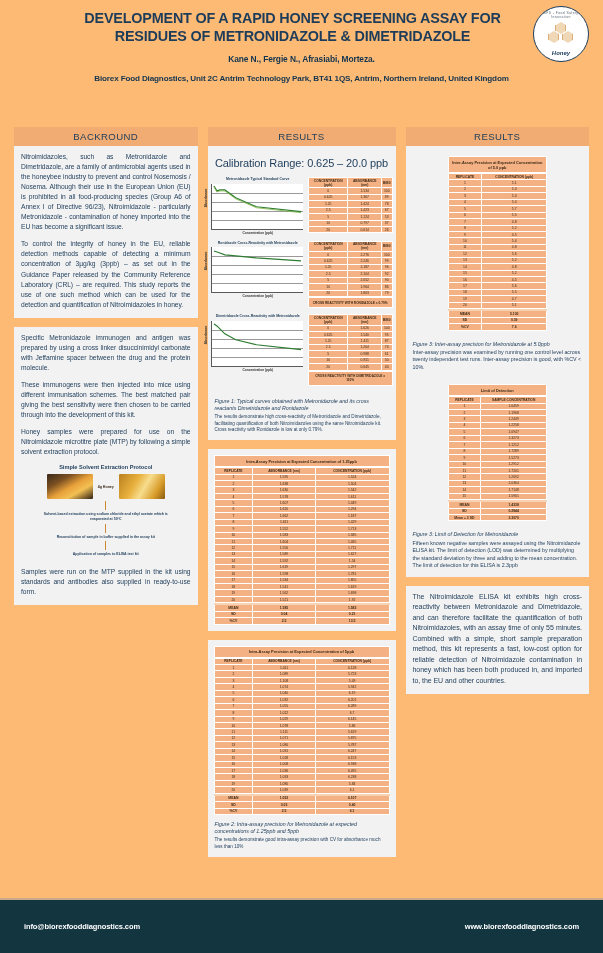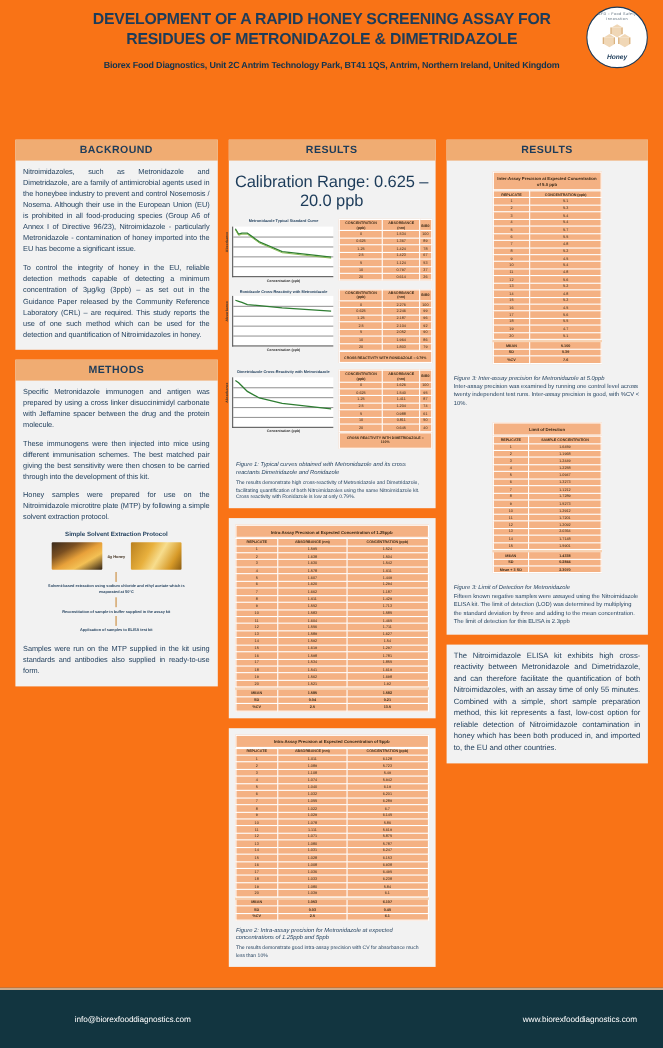--- a/index.html
+++ b/index.html
@@ -2,21 +2,21 @@
 <html><head>
 <meta charset="utf-8">
 <style>
   * { box-sizing: border-box; margin: 0; padding: 0; }
   html, body {
     width: 603px; height: 953px;
     background: #ffffff;
     font-family: "Liberation Sans", sans-serif;
     overflow: hidden;
   }
-  .poster { position: relative; width: 603px; height: 953px; background: #f97316; }
+  .poster { position: relative; width: 603px; height: 953px; background: #fdba74; }
 
   
   .header { position: relative; padding: 10px 14px 6px 14px; }
   .title {
     text-align: center; color: #1d3c5a; font-weight: bold;
     font-size: 14.4px; line-height: 1.22; letter-spacing: -0.2px;
     padding: 0 62px 0 44px;
   }
   .authors {
     text-align: center; color: #12344f; font-weight: bold;
@@ -55,33 +55,33 @@
   
   .columns {
     position: absolute; top: 127px; left: 0; width: 603px; height: 748px;
     display: flex; gap: 10px; padding: 0 14px;
   }
   .col { width: 188px; display: flex; flex-direction: column; gap: 9px; }
 
   .panel { background: #f2f2f2; }
   .panel-head {
     background: #f0ac72; color: #1d3c5a; text-align: center;
-    font-size: 9.6px; padding: 4px 0 4px 0; letter-spacing: .4px; font-weight: bold;
+    font-size: 9.6px; padding: 4px 0 4px 0; letter-spacing: .4px;
   }
   .panel-body { padding: 6px 7px 8px 7px; }
   .body-text {
     color: #1d3c5a; font-size: 6.7px; line-height: 1.5;
     text-align: justify; letter-spacing: -0.05px;
   }
   .body-text p { margin-bottom: 7px; }
   .body-text p:last-child { margin-bottom: 0; }
 
   
   .calib-line {
-    color: #1d3c5a; font-size: 15px; text-align: center;
+    color: #1d3c5a; font-size: 11px; text-align: center;
     padding: 11px 4px 8px 4px; letter-spacing: -0.1px;
   }
   .chart-row { display: flex; gap: 3px; align-items: flex-start; padding: 0 3px 6px 3px; }
   .mini-chart { width: 96px; }
   .mini-chart-title {
     font-size: 3.5px; font-weight: bold; color: #1d3c5a;
     text-align: center; line-height: 1.3; margin-bottom: 2px;
   }
   .plot { position: relative; width: 92px; height: 46px; border-left: .7px solid #5a5a5a; border-bottom: .7px solid #5a5a5a; background: #fff; }
   .plot .grid { position: absolute; left: 0; right: 0; border-top: .5px solid #9a9a9a; }
@@ -124,32 +124,33 @@
   .proto-step { text-align: center; font-size: 3.5px; color: #1d3c5a; line-height: 1.35; padding: 0 14px; font-weight: bold;}
   .connector { width: 1px; height: 9px; background: #c98a3a; margin: 2px auto; }
 
   
   .footer {
     position: absolute; left: 0; bottom: 0; width: 603px; height: 55px;
     background: #123540; border-top: 2px solid #caa98a;
     display: flex; align-items: center; justify-content: space-between;
     padding: 0 24px; color: #ffffff;
   }
-  .footer-text { font-size: 7.5px; font-weight: normal; letter-spacing: -0.1px; margin-left: 44px; }
+  .footer-text { font-size: 7.5px; font-weight: bold; letter-spacing: -0.1px; }
   .brand { display: flex; align-items: center; gap: 5px; }
   .brand-name { font-size: 20px; font-weight: bold; color: #fff; line-height: 1; letter-spacing: -0.5px; }
   .brand-tag { font-size: 3.6px; color: #9fb7bd; letter-spacing: .3px; margin-top: 1px; }
 </style>
 </head>
 <body>
 
 <div class="poster">
 
   <div class="header">
     <div class="title">DEVELOPMENT OF A RAPID HONEY SCREENING ASSAY FOR RESIDUES OF METRONIDAZOLE &amp; DIMETRIDAZOLE</div>
+    <div class="authors">Kane N., Fergie N., Afrasiabi, Morteza.</div>
     <div class="affil">Biorex Food Diagnostics, Unit 2C Antrim Technology Park, BT41 1QS, Antrim, Northern Ireland, United Kingdom</div>
     <div class="logo-badge">
       <div class="ring-text">BFD - Food Safety Innovation</div>
       <div class="hex-cluster">
         <div class="hex" style="left:9px;top:3px;"></div>
         <div class="hex" style="left:2px;top:12px;"></div>
         <div class="hex" style="left:16px;top:12px;"></div>
       </div>
       <div class="honey-word">Honey</div>
     </div>
@@ -163,21 +164,20 @@
         <div class="panel-head">BACKROUND</div>
         <div class="panel-body">
           <div class="body-text">
             <p>Nitroimidazoles, such as Metronidazole and Dimetridazole, are a family of antimicrobial agents used in the honeybee industry to prevent and control Nosemosis / Nosema. Although their use in the European Union (EU) is prohibited in all food-producing species (Group A6 of Annex I of Directive 96/23), Nitroimidazole - particularly Metronidazole - contamination of honey imported into the EU has become a significant issue.</p>
             <p>To control the integrity of honey in the EU, reliable detection methods capable of detecting a minimum concentration of 3µg/kg (3ppb) – as set out in the Guidance Paper released by the Community Reference Laboratory (CRL) – are required. This study reports the use of one such method which can be used for the detection and quantification of Nitroimidazoles in honey.</p>
           </div>
         </div>
       </div>
 
       <div class="panel">
-        <div class="panel-head">METHODS</div>
         <div class="panel-body">
           <div class="body-text">
             <p>Specific Metronidazole immunogen and antigen was prepared by using a cross linker disuccinimidyl carbonate with Jeffamine spacer between the drug and the protein molecule.</p>
             <p>These immunogens were then injected into mice using different immunisation schemes. The best matched pair giving the best sensitivity were then chosen to be carried through into the development of this kit.</p>
             <p>Honey samples were prepared for use on the Nitroimidazole microtitre plate (MTP) by following a simple solvent extraction protocol.</p>
           </div>
 
           <div class="proto-title">Simple Solvent Extraction Protocol</div>
           <div class="proto-imgs">
             <div class="proto-img img-honeyjar"></div>

